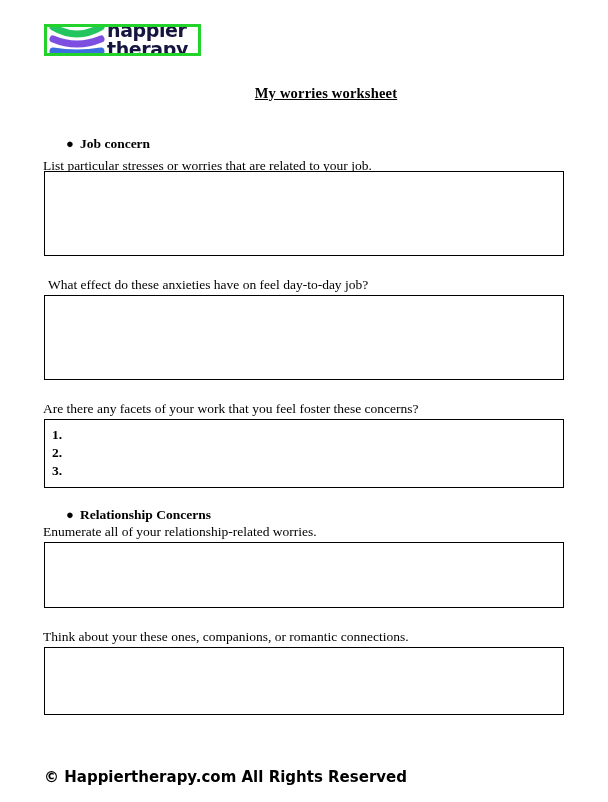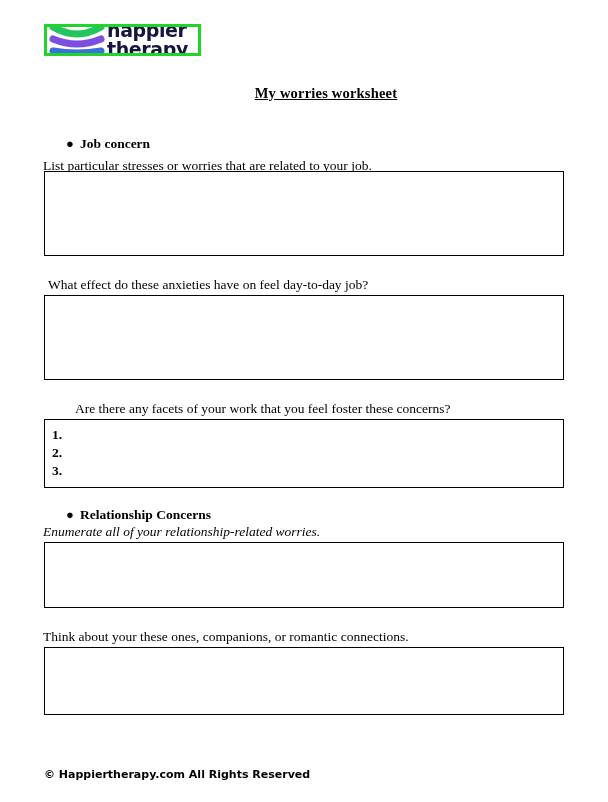--- a/index.html
+++ b/index.html
@@ -108,21 +108,21 @@
     line-height: 18px;
   }
   .num-list div { margin: 0; }
 
   
   .footer {
     position: absolute;
     left: 44px;
     top: 768px;
     font-family: "DejaVu Sans", "Liberation Sans", sans-serif;
-    font-size: 11px;
+    font-size: 15px;
     font-weight: bold;
     color: #000000;
     white-space: nowrap;
     text-align: center;
   }
 </style>
 </head>
 <body>
 
 <div class="page">
@@ -146,33 +146,33 @@
   <div class="bullet-head" style="top:136px;">
     <span class="dot">●</span><span>Job concern</span>
   </div>
 
   <div class="prompt" style="top:158px;">List particular stresses or worries that are related to your job.</div>
   <div class="answer-box" style="top:171px;height:85px;"></div>
 
   <div class="prompt indent" style="top:277px;">What effect do these anxieties have on feel day-to-day job?</div>
   <div class="answer-box" style="top:295px;height:85px;"></div>
 
-  <div class="prompt" style="top:401px;margin-left:32px;">Are there any facets of your work that you feel foster these concerns?</div>
+  <div class="prompt" style="top:401px;">Are there any facets of your work that you feel foster these concerns?</div>
   <div class="answer-box" style="top:419px;height:69px;"></div>
   <div class="num-list" style="top:426px;">
     <div>1.</div>
     <div>2.</div>
     <div>3.</div>
   </div>
 
   <div class="bullet-head" style="top:507px;">
     <span class="dot">●</span><span>Relationship Concerns</span>
   </div>
 
-  <div class="prompt" style="top:524px;font-style:italic;">Enumerate all of your relationship-related worries.</div>
+  <div class="prompt" style="top:524px;">Enumerate all of your relationship-related worries.</div>
   <div class="answer-box" style="top:542px;height:66px;"></div>
 
   <div class="prompt" style="top:629px;">Think about your these ones, companions, or romantic connections.</div>
   <div class="answer-box" style="top:647px;height:68px;"></div>
 
   <div class="footer">© Happiertherapy.com All Rights Reserved</div>
 
 </div>
 
 </body></html>

